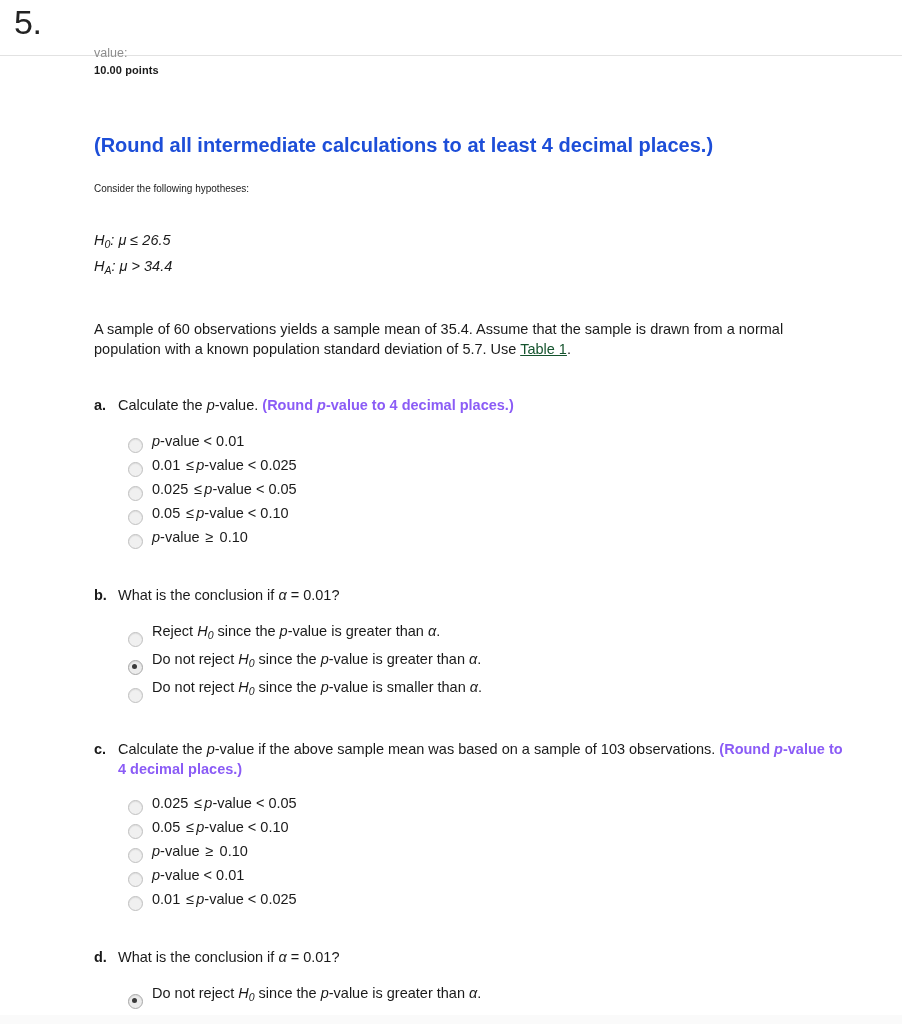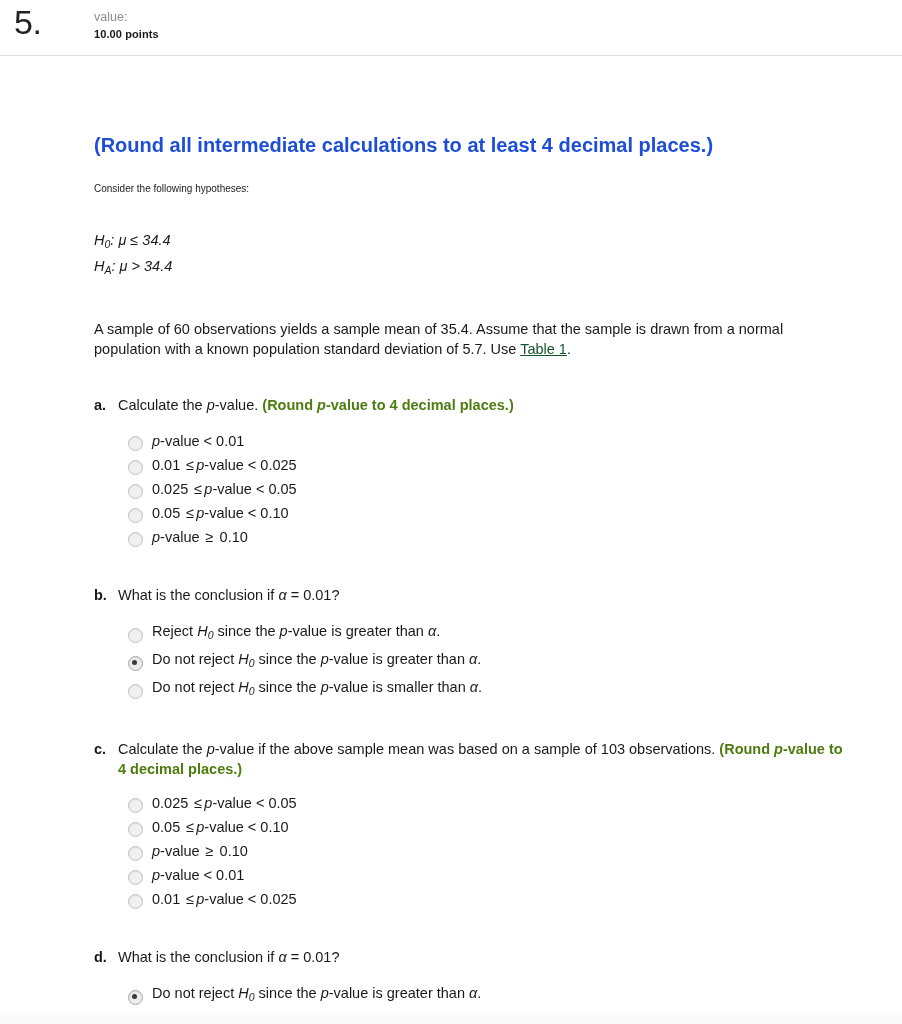--- a/index.html
+++ b/index.html
@@ -34,20 +34,21 @@
   }
   .q-value-block {
     position: absolute;
     left: 94px;
     top: 10px;
   }
   .q-value-label {
     font-size: 12.5px;
     color: #8d8d8d;
     line-height: 15px;
+    margin-top: 36px;
   }
   .q-value-points {
     font-size: 11px;
     color: #1a1a1a;
     font-weight: 600;
     line-height: 19px;
     letter-spacing: 0.1px;
   }
 
   
@@ -111,34 +112,34 @@
     padding-left: 24px;
   }
   .part-letter {
     position: absolute;
     left: 0;
     top: 0;
     font-weight: bold;
     font-size: 14.5px;
   }
   .part-head .red {
-    color: #4d7c0f;
+    color: #8b5cf6;
     font-weight: bold;
   }
   .it { font-style: italic; }
 
   .options {
     margin-top: 14px;
     padding-left: 34px;
   }
   .options.tight { margin-top: 12px; }
 
   .opt {
     display: flex;
-    align-items: center;
+    align-items: flex-end;
     line-height: 24px;
     font-size: 14.5px;
   }
   .opt.roomy { line-height: 24px; }
 
   .radio {
     flex: 0 0 auto;
     width: 13px;
     height: 13px;
     border-radius: 50%;
@@ -198,21 +199,21 @@
 
 <div class="q-body">
   <div class="content">
 
     <p class="warn">(Round all intermediate calculations to at least 4 decimal places.)</p>
 
     <p class="para">Consider the following hypotheses:</p>
 
     <div class="hyp">
       <div>
-        <span>H</span><span class="sub">0</span><span>: μ ≤ 34.4</span>
+        <span>H</span><span class="sub">0</span><span>: μ ≤ 26.5</span>
       </div>
       <div>
         <span>H</span><span class="sub">A</span><span>: μ &gt; 34.4</span>
       </div>
     </div>
 
     <p class="stem"><span>A sample of 60 observations yields a sample mean of 35.4. Assume that the sample is drawn from a normal population with a known population standard deviation of 5.7. Use </span><a class="link" href="#">Table 1</a><span>.</span></p>
 
     <div class="part">
       <div class="part-head">

